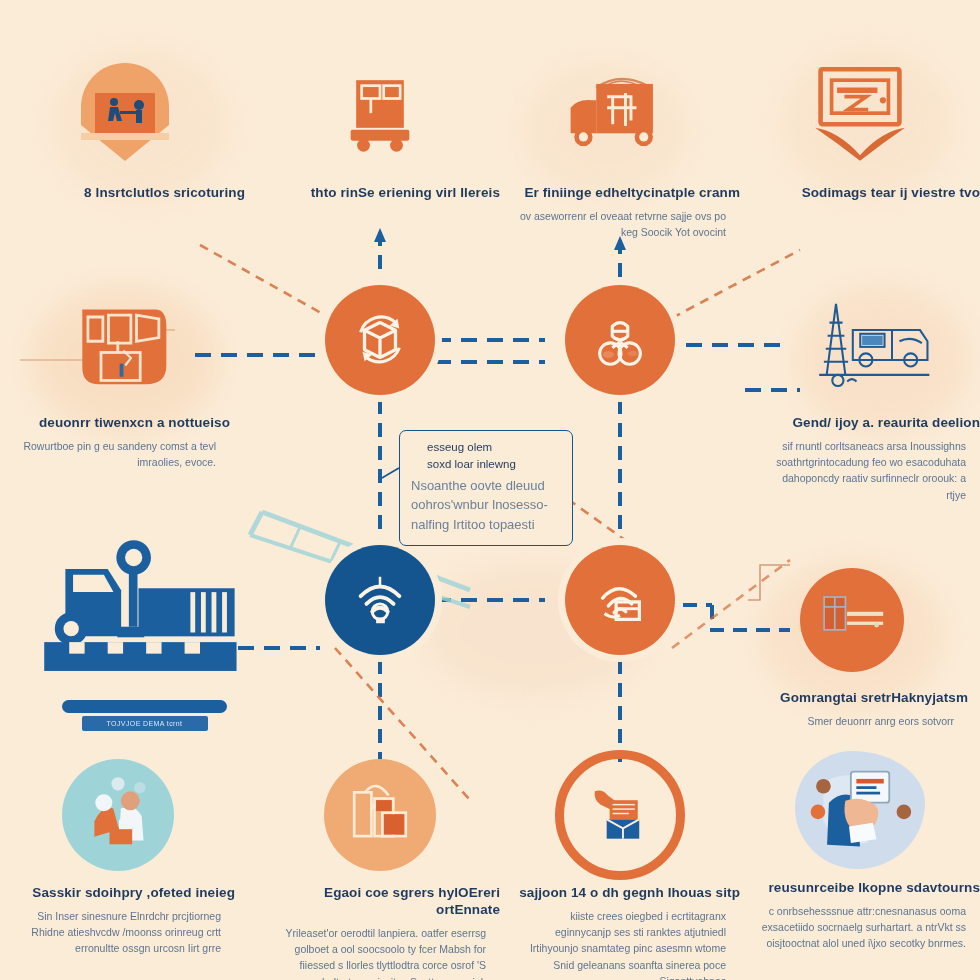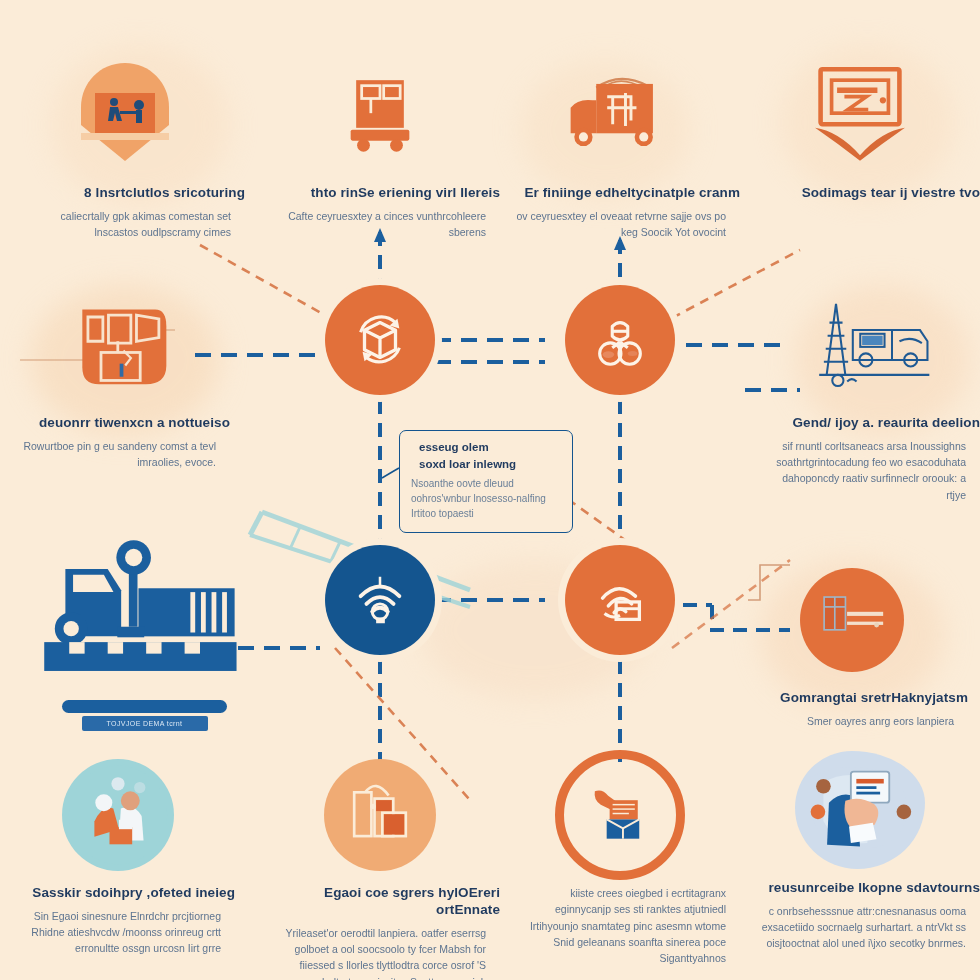--- a/index.html
+++ b/index.html
@@ -40,22 +40,22 @@
     margin:0;font-size:10.5px;color:#5d7490;line-height:1.55;
     padding:0 14px;
   }
 
   
   .callout{
     position:absolute;left:399px;top:430px;width:150px;
     background:#fbecd8;border:1.6px solid #14558f;border-radius:7px;
     padding:9px 11px 11px;z-index:7;
   }
-  .callout h4{margin:0 0 2px 8px;font-size:11.5px;font-weight:bold;color:#1f3a5f;line-height:1.3;}
-  .callout p{margin:4px 0 0;font-size:10px;color:#6b8099;line-height:1.5;}
+  .callout h4{margin:0 0 2px 16px;font-size:11.5px;font-weight:normal;color:#1f3a5f;line-height:1.3;}
+  .callout p{margin:4px 0 0;font-size:13px;color:#6b8099;line-height:1.5;}
 
   
   .pill-wrap{position:absolute;left:62px;top:700px;width:165px;z-index:5;}
   .pill-bar{height:13px;border-radius:7px;background:#1b5f9e;}
   .pill-tag{
     margin:3px auto 0;width:126px;height:15px;background:#2a6aa8;border-radius:2px;
     display:flex;align-items:center;justify-content:center;
     font-size:7px;color:#dbe8f4;letter-spacing:.4px;
   }
 
@@ -137,55 +137,53 @@
         <g fill="#1f4c79">
           <circle cx="49" cy="47" r="4"></circle>
           <path d="M45 52 L53 52 L57 66 L52 66 L50 58 L48 66 L43 66Z"></path>
           <rect x="55" y="56" width="16" height="3"></rect>
           <circle cx="74" cy="50" r="5"></circle>
           <rect x="71" y="55" width="6" height="13"></rect>
         </g>
       </svg>
     </div>
     <h3>8 lnsrtclutlos sricoturing</h3>
-    <p>caliecrtally gpk akimas comestan set lnscastos oudlpscramy cimes</p>
   </div>
 
   <div class="card" style="left:260px;top:55px;">
     <div class="art">
       <svg viewBox="0 0 120 120" width="110" height="110">
         <rect x="34" y="22" width="52" height="52" fill="#e2703a"></rect>
         <rect x="40" y="28" width="20" height="14" fill="none" stroke="#fbecd8" stroke-width="3"></rect>
         <rect x="64" y="28" width="18" height="14" fill="none" stroke="#fbecd8" stroke-width="3"></rect>
         <line x1="50" y1="42" x2="50" y2="58" stroke="#fbecd8" stroke-width="3"></line>
         <rect x="28" y="76" width="64" height="12" rx="2" fill="#e2703a"></rect>
         <circle cx="42" cy="93" r="7" fill="#e2703a"></circle>
         <circle cx="78" cy="93" r="7" fill="#e2703a"></circle>
       </svg>
     </div>
     <h3>thto rinSe eriening virl Ilereis</h3>
-    <p>Cafte ceyruesxtey a cinces vunthrcohleere sberens</p>
   </div>
 
   <div class="card" style="left:500px;top:55px;">
     <div class="art">
       <svg viewBox="0 0 140 120" width="128" height="110">
         <path d="M44 30 Q70 12 100 28" fill="none" stroke="#d58a5c" stroke-width="2.4"></path>
         <path d="M52 30 Q70 16 94 30" fill="none" stroke="#d58a5c" stroke-width="2"></path>
         <rect x="44" y="26" width="62" height="54" fill="#e2703a"></rect>
         <path d="M56 40 L82 40 L82 66 M62 40 L62 70 M56 52 L88 52 M76 36 L76 72" fill="none" stroke="#fbecd8" stroke-width="3.2"></path>
         <path d="M16 52 Q24 42 40 44 L44 44 L44 80 L16 80Z" fill="#e2703a"></path>
         <circle cx="30" cy="84" r="10" fill="#e2703a"></circle>
         <circle cx="30" cy="84" r="5" fill="#fbecd8"></circle>
         <circle cx="96" cy="84" r="10" fill="#e2703a"></circle>
         <circle cx="96" cy="84" r="5" fill="#fbecd8"></circle>
       </svg>
     </div>
     <h3>Er finiinge edheltycinatple cranm</h3>
-    <p>ov ceyruesxtey el oveaat retvrne sajje ovs po keg Soocik Yot ovocint</p>
+    <p>ov aseworrenr el oveaat retvrne sajje ovs po keg Soocik Yot ovocint</p>
   </div>
 
   <div class="card" style="left:740px;top:55px;">
     <div class="art">
       <svg viewBox="0 0 130 120" width="120" height="110">
         <rect x="22" y="10" width="86" height="60" rx="2" fill="none" stroke="#e2703a" stroke-width="5"></rect>
         <rect x="34" y="22" width="62" height="36" fill="none" stroke="#e2703a" stroke-width="4"></rect>
         <rect x="40" y="30" width="44" height="6" fill="#e2703a"></rect>
         <path d="M48 40 L72 40 L52 54 L74 54" fill="none" stroke="#e2703a" stroke-width="4"></path>
         <circle cx="90" cy="44" r="3.4" fill="#e2703a"></circle>
@@ -245,21 +243,21 @@
             <line x1="16" y1="34" x2="42" y2="34"></line>
             <line x1="29" y1="22" x2="29" y2="62"></line>
           </g>
           <rect x="44" y="40" width="44" height="5" fill="#f3e0cc"></rect>
           <rect x="44" y="52" width="44" height="4" fill="#f3e0cc"></rect>
           <circle cx="80" cy="56" r="3" fill="#e9d4bc"></circle>
         </svg>
       </div>
     </div>
     <h3>Gomrangtai sretrHaknyjatsm</h3>
-    <p>Smer oayres anrg eors lanpiera</p>
+    <p>Smer deuonrr anrg eors sotvorr</p>
   </div>
 
   <div style="position:absolute;left:25px;top:535px;z-index:5;">
     <svg viewBox="0 0 260 200" width="250" height="195">
       <g fill="#1b5f9e">
         <rect x="118" y="54" width="100" height="50"></rect>
         <g fill="#fbecd8">
           <rect x="172" y="58" width="5" height="42"></rect>
           <rect x="183" y="58" width="5" height="42"></rect>
           <rect x="194" y="58" width="5" height="42"></rect>
@@ -359,21 +357,21 @@
           <path d="M58 48 Q72 42 80 56 L82 82 L56 82Z" fill="#f3f6f8"></path>
           <circle cx="68" cy="40" r="10" fill="#e0a07c"></circle>
           <rect x="46" y="68" width="24" height="18" fill="#e2703a"></rect>
           <rect x="56" y="60" width="14" height="10" fill="#f3f6f8"></rect>
           <circle cx="55" cy="22" r="7" fill="#dce9ef"></circle>
           <circle cx="78" cy="26" r="6" fill="#bcdde2"></circle>
         </svg>
       </div>
     </div>
     <h3>Sasskir sdoihpry ,ofeted ineieg</h3>
-    <p>Sin Egaoi sinesnure Elnrdchr prcjtiorneg Rhidne atieshvcdw /moonss orinreug crtt erronultte ossgn urcosn Iirt grre</p>
+    <p>Sin Inser sinesnure Elnrdchr prcjtiorneg Rhidne atieshvcdw /moonss orinreug crtt erronultte ossgn urcosn Iirt grre</p>
   </div>
 
   <div class="card" style="left:260px;top:755px;">
     <div class="art">
       <div class="circ-badge peach">
         <svg viewBox="0 0 110 110" width="86" height="86">
           <g fill="none" stroke="#fbecd8" stroke-width="3.4">
             <rect x="22" y="26" width="22" height="56"></rect>
             <rect x="48" y="34" width="24" height="48"></rect>
             <rect x="58" y="52" width="30" height="30"></rect>
@@ -399,20 +397,21 @@
             <line x1="40" y1="36" x2="70" y2="36"></line>
             <line x1="40" y1="42" x2="70" y2="42"></line>
             <line x1="40" y1="48" x2="62" y2="48"></line>
           </g>
           <rect x="32" y="56" width="44" height="26" fill="#1b5f9e"></rect>
           <path d="M32 56 L54 68 L76 56" fill="none" stroke="#fbecd8" stroke-width="2.6"></path>
           <line x1="54" y1="68" x2="54" y2="82" stroke="#fbecd8" stroke-width="2.6"></line>
         </svg>
       </div>
     </div>
+    <h3>sajjoon 14 o dh gegnh Ihouas sitp</h3>
     <p>kiiste crees oiegbed i ecrtitagranx eginnycanjp ses sti ranktes atjutniedl Irtihyounjo snamtateg pinc asesmn wtome Snid geleanans soanfta sinerea poce Siganttyahnos</p>
   </div>
 
   <div class="card" style="left:740px;top:750px;">
     <div class="art">
       <div class="circ-badge lightblue" style="width:130px;height:118px;">
         <svg viewBox="0 0 140 120" width="128" height="112">
           <path d="M16 24 Q52 6 94 18 Q126 30 120 72 Q108 106 62 102 Q20 96 16 58Z" fill="#cfdceb"></path>
           <path d="M30 30 Q54 16 82 26 L78 96 Q44 100 30 72Z" fill="#dde8f2"></path>
           <path d="M36 52 Q50 38 66 46 L70 100 L34 98Z" fill="#1b5f9e"></path>

